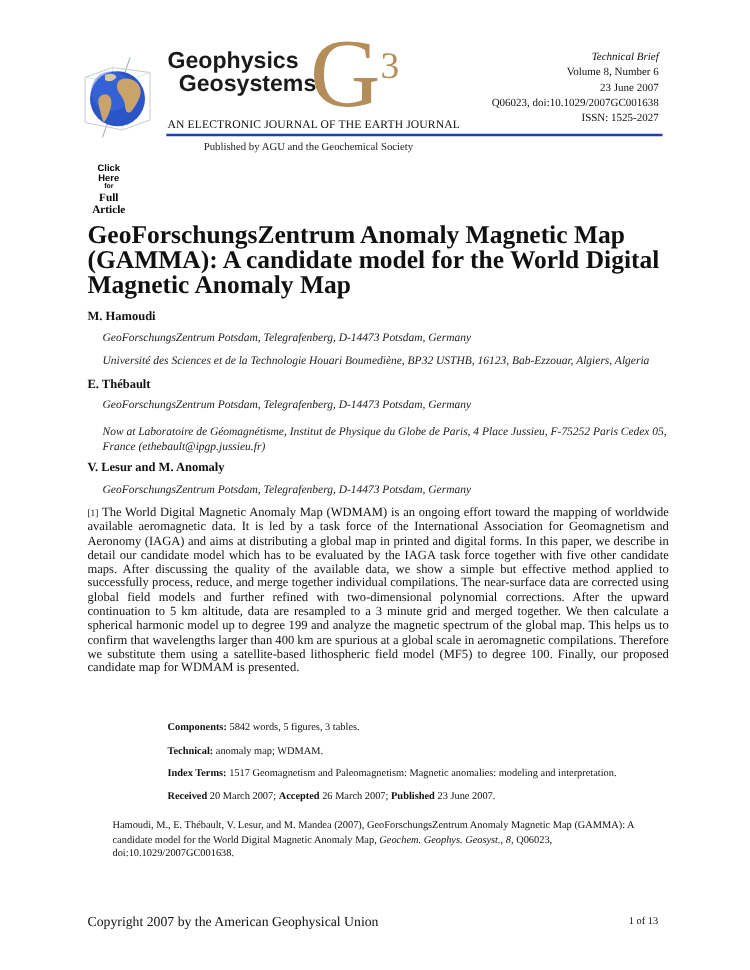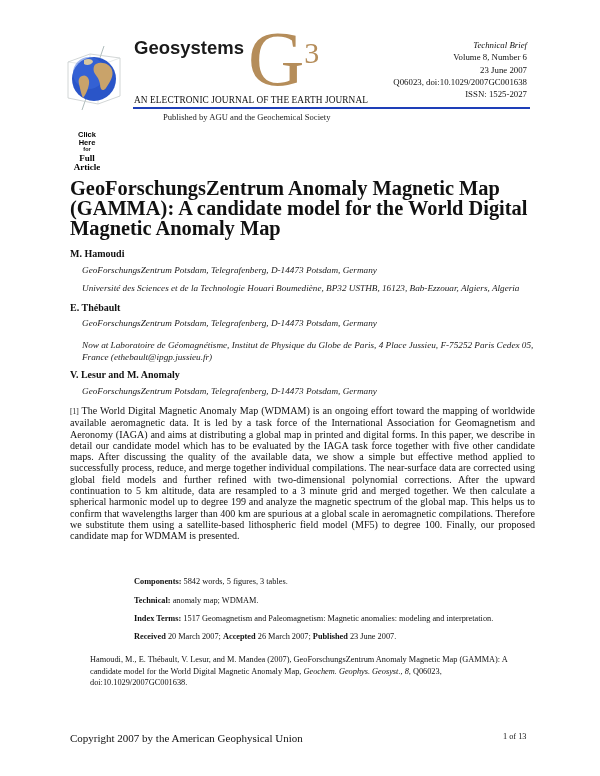--- a/index.html
+++ b/index.html
@@ -60,20 +60,21 @@
     <line x1="38" y1="22" x2="38" y2="60" stroke="#d4d8d8" stroke-width="0.6"></line>
     <circle cx="34" cy="35" r="22" fill="#2a55c8"></circle>
     <circle cx="29" cy="29" r="16" fill="#3d6ee0" opacity="0.5"></circle>
     <path d="M22,32 C26,30 30,34 29,40 C28,46 25,52 23,54 C21,50 20,44 19,40 C18,36 19,33 22,32 Z" fill="#c9a36a"></path>
     <path d="M36,20 C42,17 50,20 52,26 C54,32 50,38 46,44 C43,48 40,46 40,40 C39,34 36,32 34,28 C33,24 34,21 36,20 Z" fill="#c9a36a"></path>
     <path d="M24,16 C28,14 33,15 33,18 C31,21 27,22 24,20 Z" fill="#d8c7a0"></path>
   </svg>
 </div>
 
 <div class="abs journal-name">
+  <div>Geophysics</div>
   <div>Geosystems</div>
 </div>
 
 <div class="abs g3"><span>G</span><sup>3</sup></div>
 
 <div class="abs tagline">AN ELECTRONIC JOURNAL OF THE EARTH JOURNAL</div>
 <div class="abs blue-rule"></div>
 <div class="abs published-by">Published by AGU and the Geochemical Society</div>
 
 <div class="abs meta-right">

